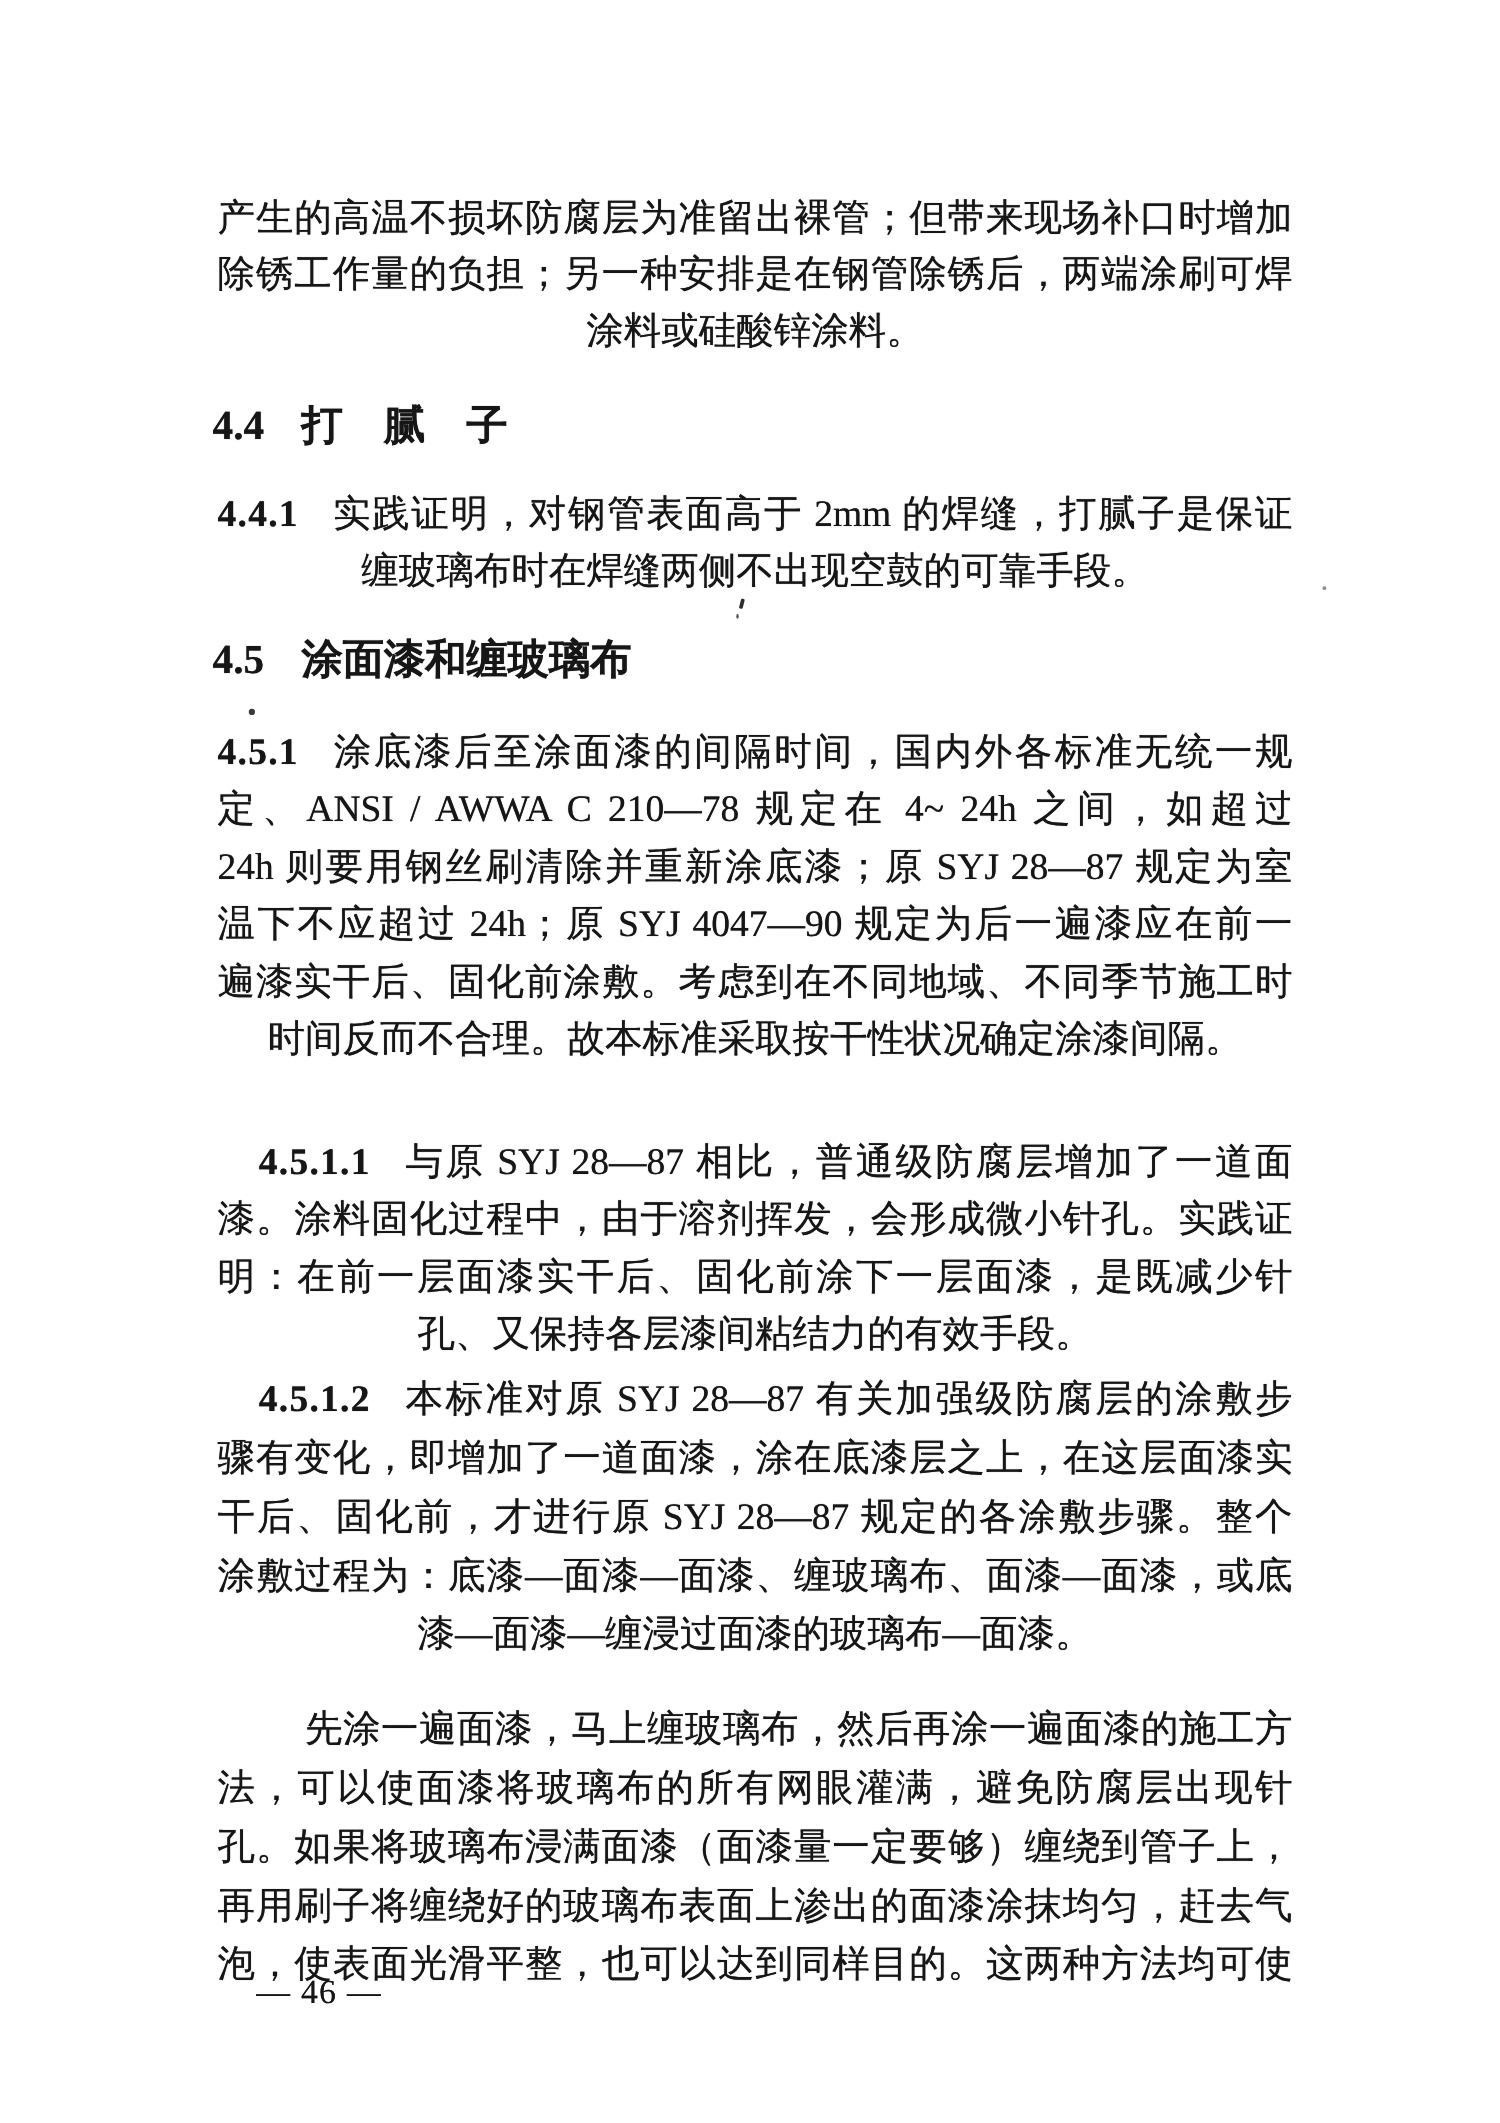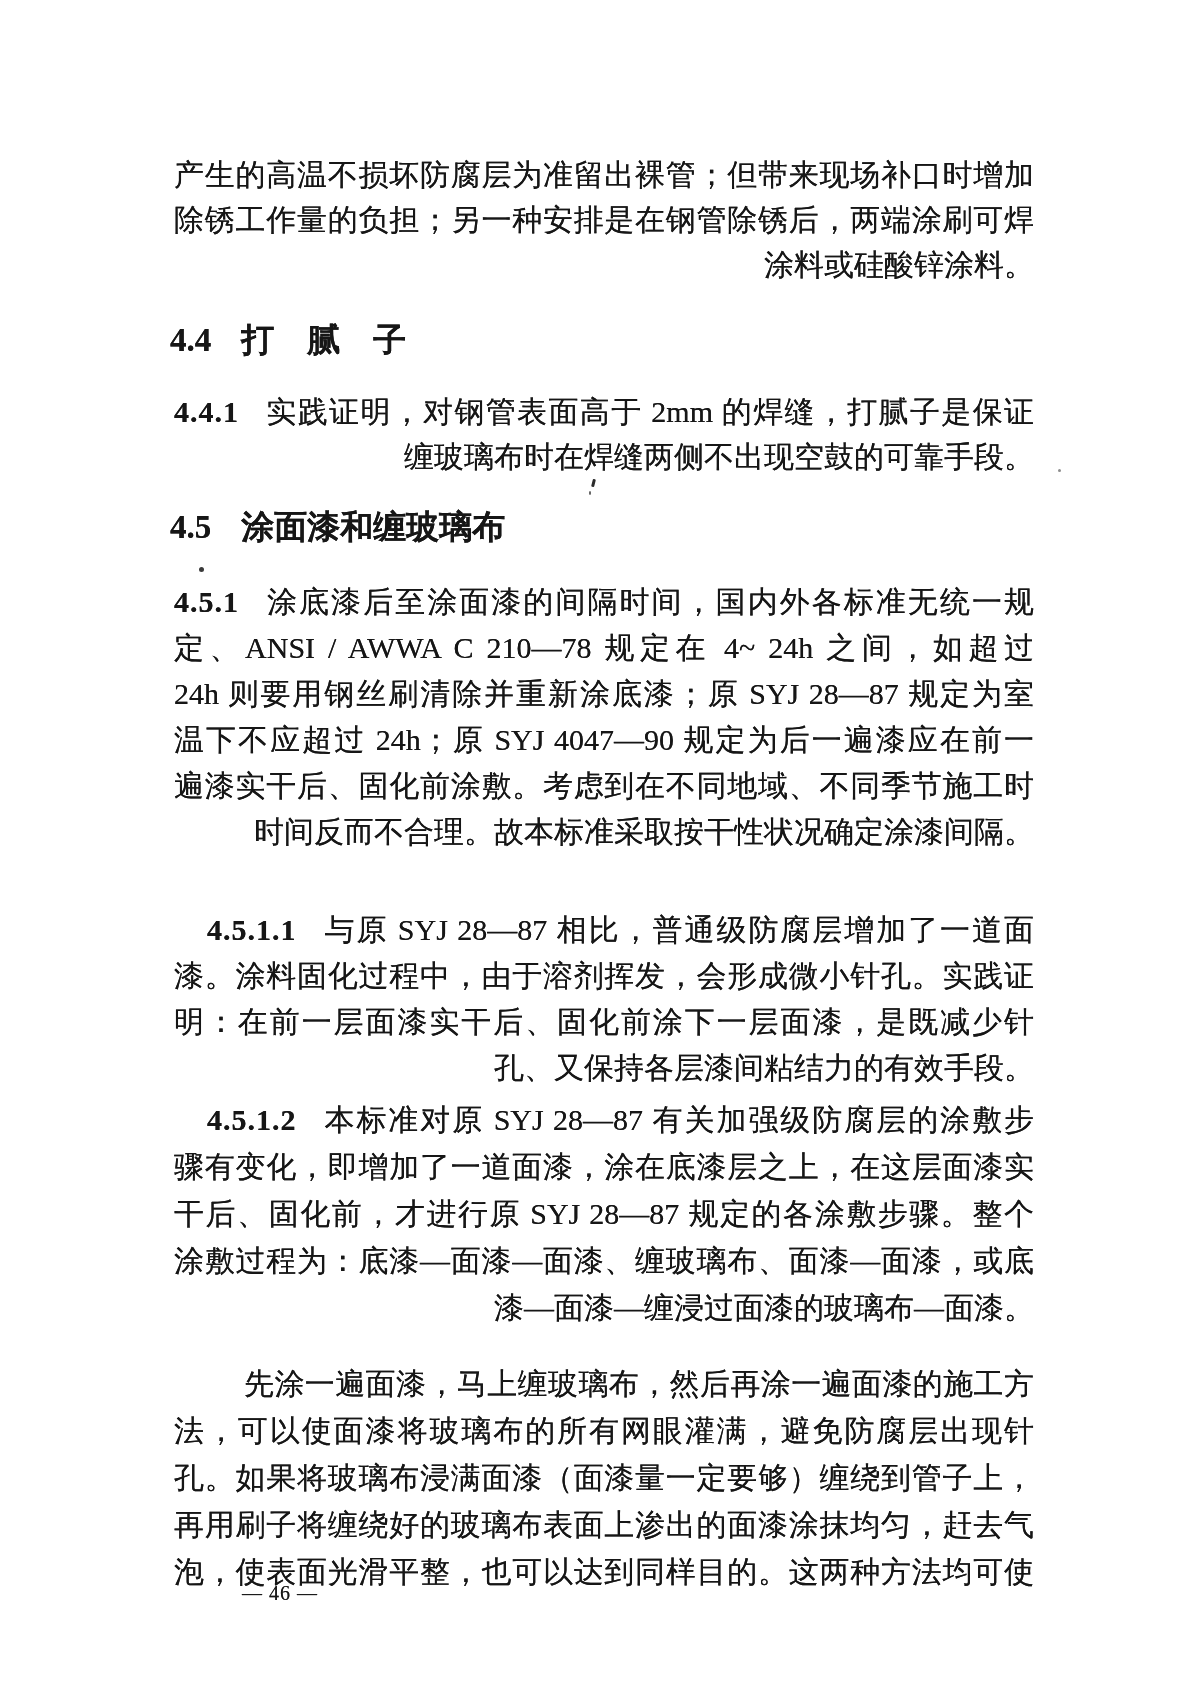--- a/index.html
+++ b/index.html
@@ -26,21 +26,21 @@
     white-space: normal;
   }
   .p45 .line { line-height: 45px; height: 45px; }
   .p46 .line { line-height: 46px; height: 46px; }
   .p47 .line { line-height: 47px; height: 47px; }
   .full {
     text-align: justify;
     text-align-last: justify;
     text-justify: inter-character;
   }
-  .last { text-align: right; }
+  .last { text-align: center; }
   .ind1 { padding-left: 33px; }
   .ind2 { padding-left: 70px; margin-top: 29px; }
   .secnum { font-weight: 700; letter-spacing: 1px; }
   .numgap { display: inline-block; width: 26px; }
   .heading {
     position: absolute;
     left: 170px;
     width: 860px;
     margin: 0;
     height: 45px;
@@ -50,25 +50,24 @@
     font-weight: 700;
     text-shadow: 0 0 0.6px rgba(0,0,0,0.8);
   }
   .hnum { font-family: "Liberation Serif", "DejaVu Serif", serif; }
   .hgap { display: inline-block; width: 30px; }
   .htitle { font-family: "Liberation Sans", "DejaVu Sans", sans-serif; }
   .footer {
     position: absolute;
     left: 205px;
     top: 1578px;
-    font-size: 20px;
+    font-size: 27px;
     line-height: 30px;
     letter-spacing: 1px;
     text-shadow: 0 0 0.5px rgba(0,0,0,0.7);
-    margin-left: 37px;
   }
   .speck { position: absolute; }
 </style>
 </head>
 <body>
 
 <section class="block p45" style="top:152px">
   <div class="line full">产生的高温不损坏防腐层为准留出裸管；但带来现场补口时增加</div>
   <div class="line full">除锈工作量的负担；另一种安排是在钢管除锈后，两端涂刷可焊</div>
   <div class="line last">涂料或硅酸锌涂料。</div>

